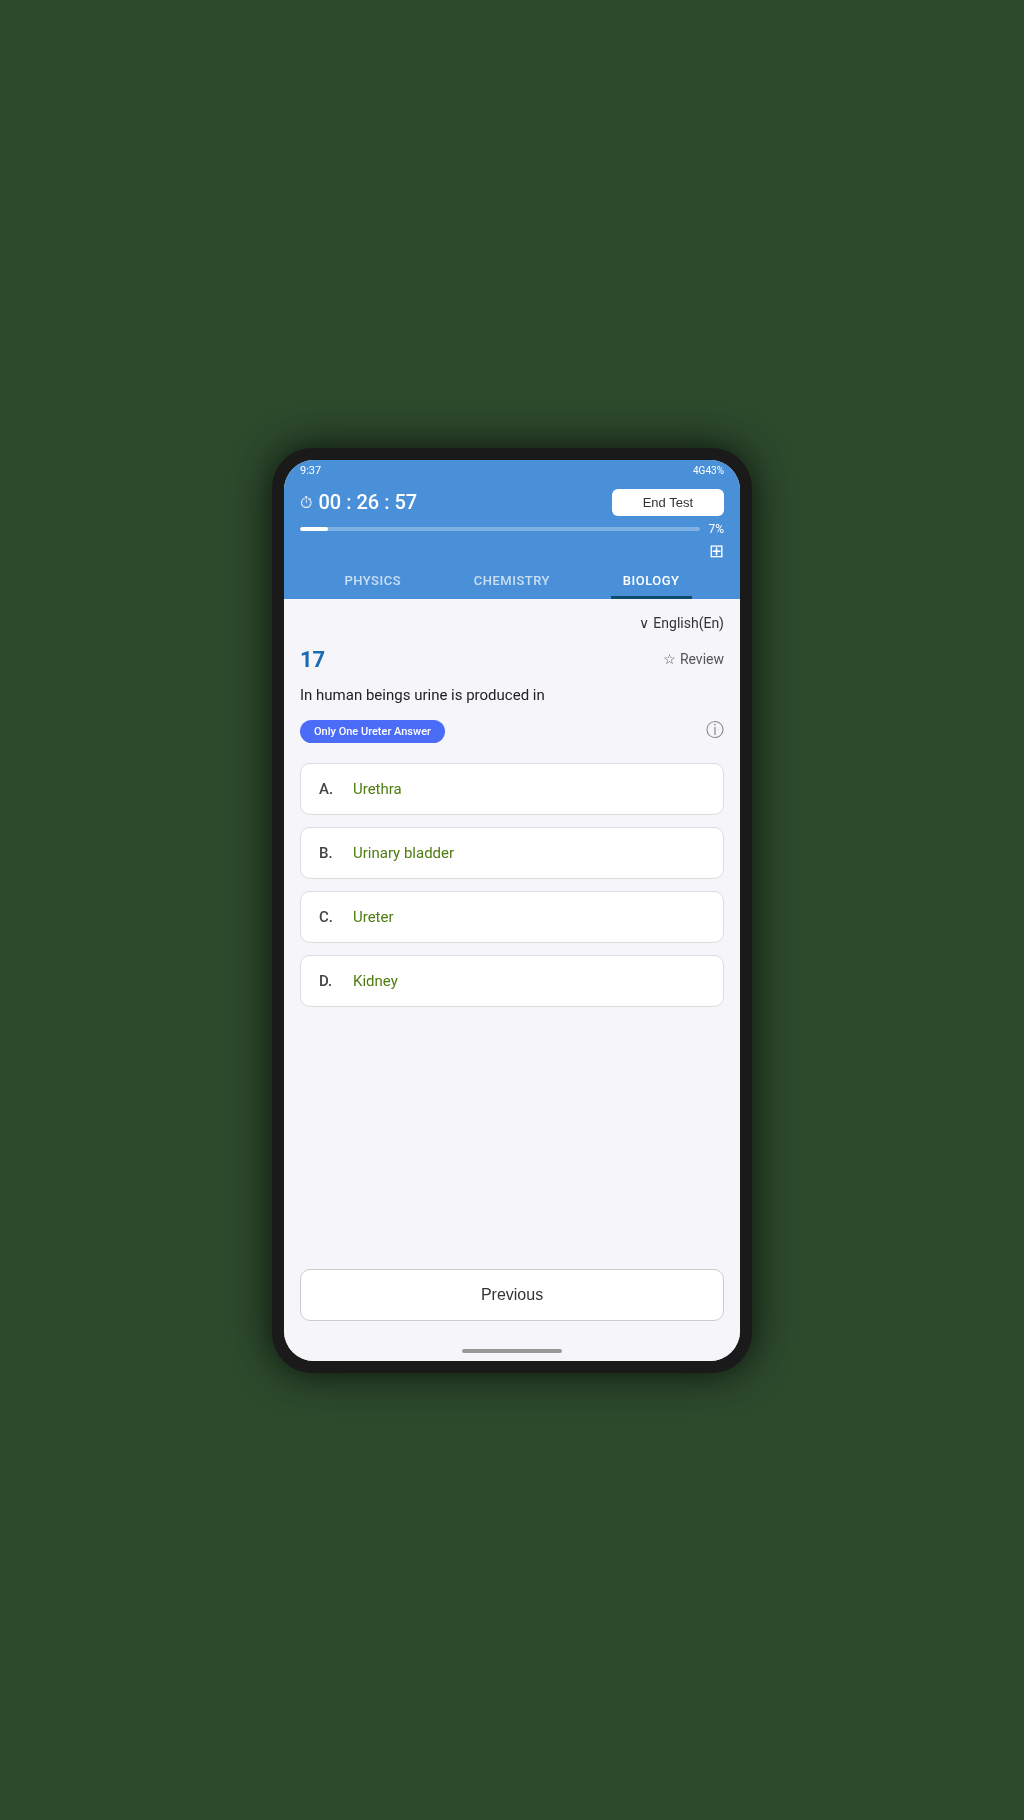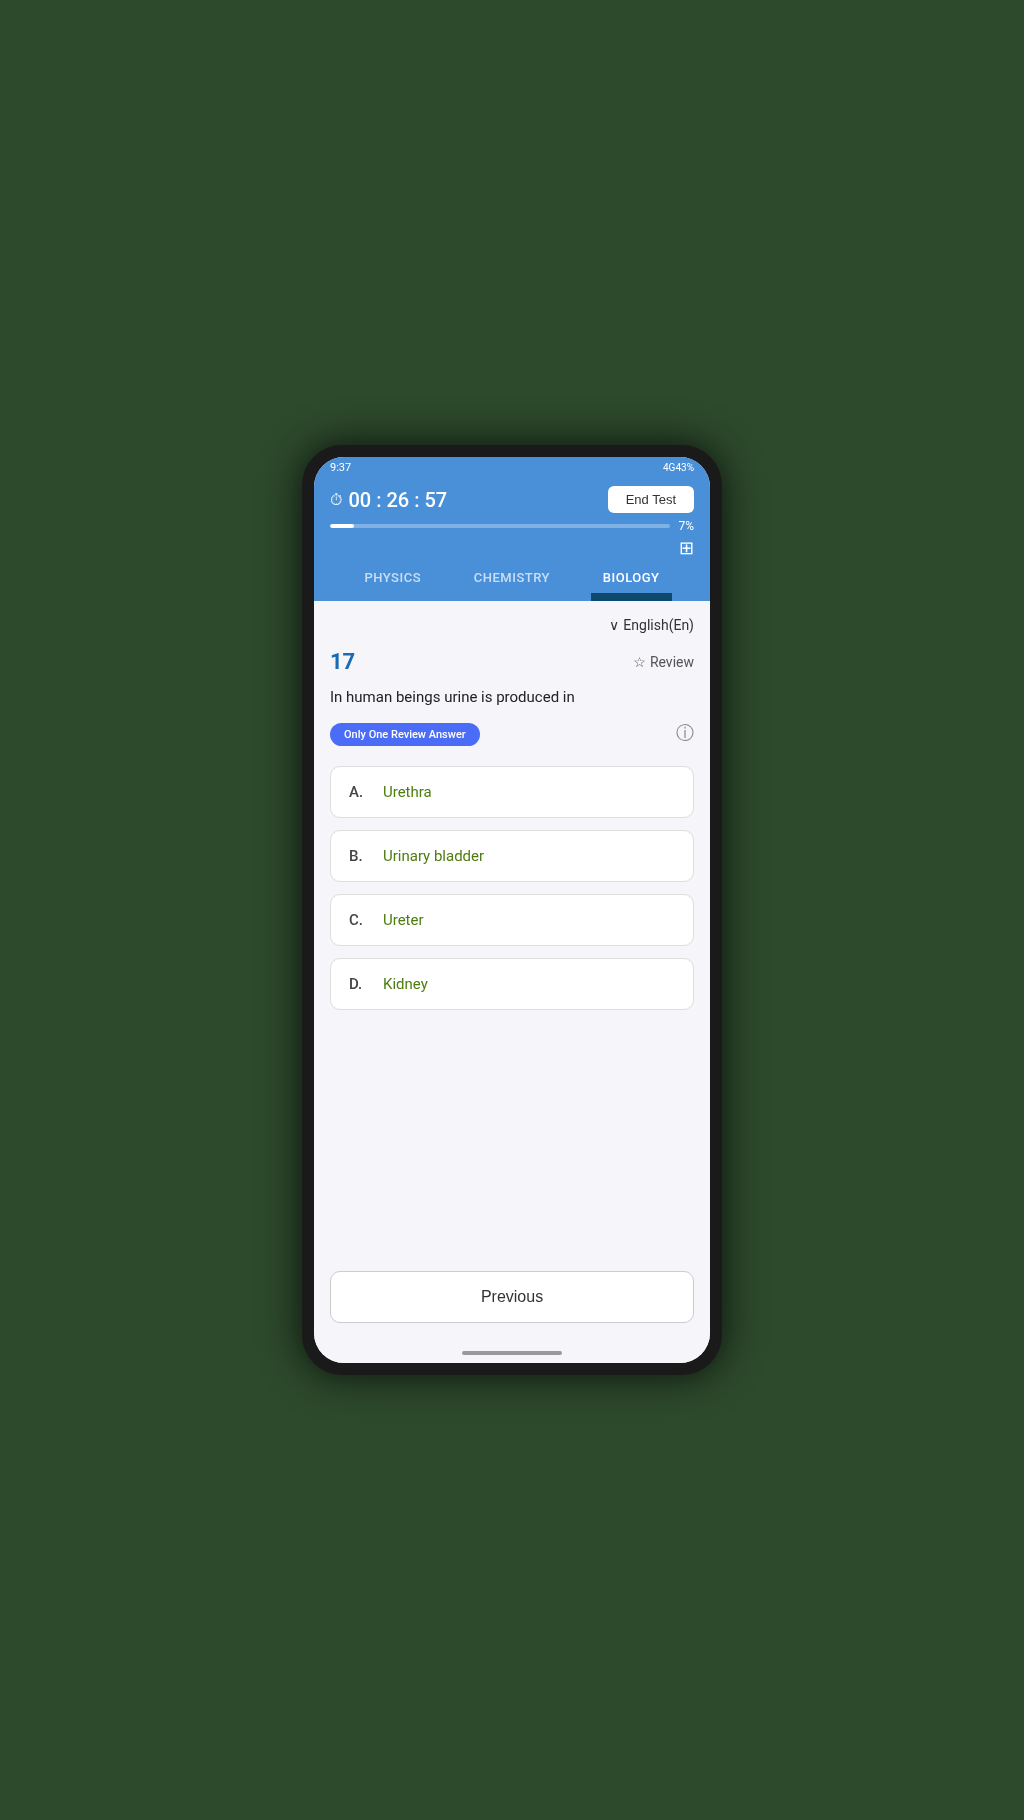--- a/index.html
+++ b/index.html
@@ -12,21 +12,21 @@
     body {
       background-color: #2d4a2d;
       display: flex;
       justify-content: center;
       align-items: center;
       min-height: 100vh;
       font-family: 'Roboto', Arial, sans-serif;
     }
 
     .phone-frame {
-      width: 420px;
+      width: 480px;
       min-height: 860px;
       background: #1a1a1a;
       border-radius: 40px;
       padding: 12px;
       box-shadow: 0 0 40px rgba(0,0,0,0.8);
       position: relative;
     }
 
     .phone-screen {
       width: 100%;
@@ -75,21 +75,21 @@
 
     .timer-icon {
       font-size: 16px;
     }
 
     .end-test-btn {
       background: white;
       color: #333;
       border: none;
       border-radius: 6px;
-      padding: 6px 18px;
+      padding: 6px 31px;
       font-size: 13px;
       font-weight: 500;
       cursor: pointer;
     }
 
     .progress-row {
       display: flex;
       align-items: center;
       gap: 8px;
       margin-bottom: 4px;
@@ -134,21 +134,21 @@
       font-size: 13px;
       font-weight: 500;
       padding: 8px 12px;
       cursor: pointer;
       border-bottom: 3px solid transparent;
       letter-spacing: 0.5px;
     }
 
     .tab.active {
       color: white;
-      border-bottom: 8px solid #0c4a6e;
+      border-bottom: 3px solid #0c4a6e;
     }
 
     .content-area {
       background: #f5f5fa;
       padding: 16px;
       min-height: 660px;
     }
 
     .language-row {
       display: flex;
@@ -329,21 +329,21 @@
         <span class="question-number">17</span>
         <div class="review-btn">
           <span>☆</span>
           <span>Review</span>
         </div>
       </div>
 
       <div class="question-text">In human beings urine is produced in</div>
 
       <div>
-        <span class="answer-type-badge">Only One Review Answer</span>
+        <span class="answer-type-badge">Only One Ureter Answer</span>
         <span class="info-icon">ⓘ</span>
       </div>
 
       <div class="options-container">
 
         <div class="option-item">
           <span class="option-label">A.</span>
           <span class="option-text">Urethra</span>
         </div>
 

